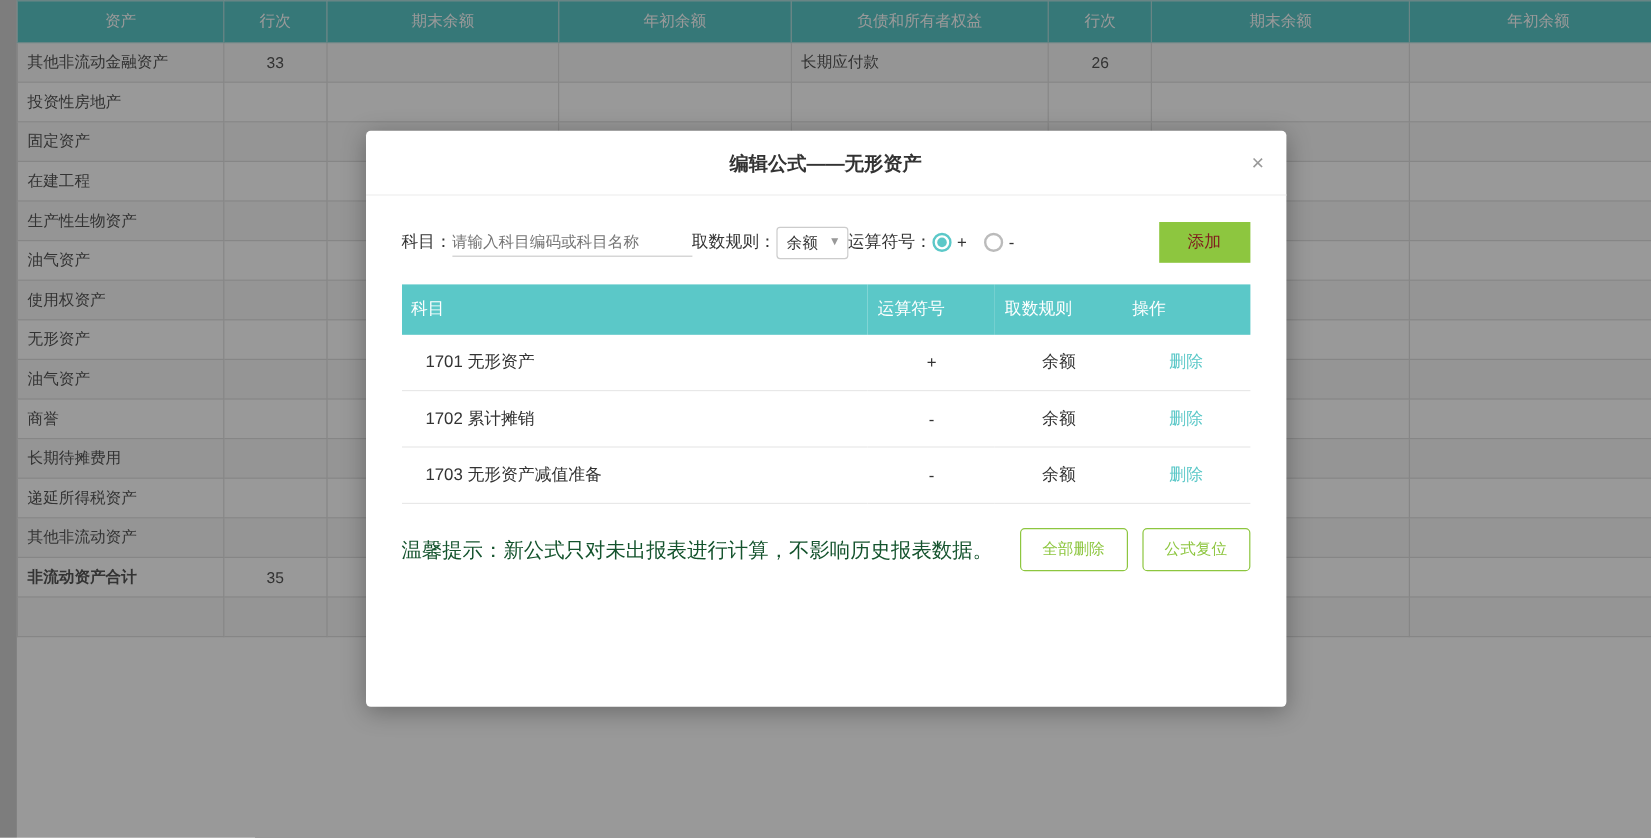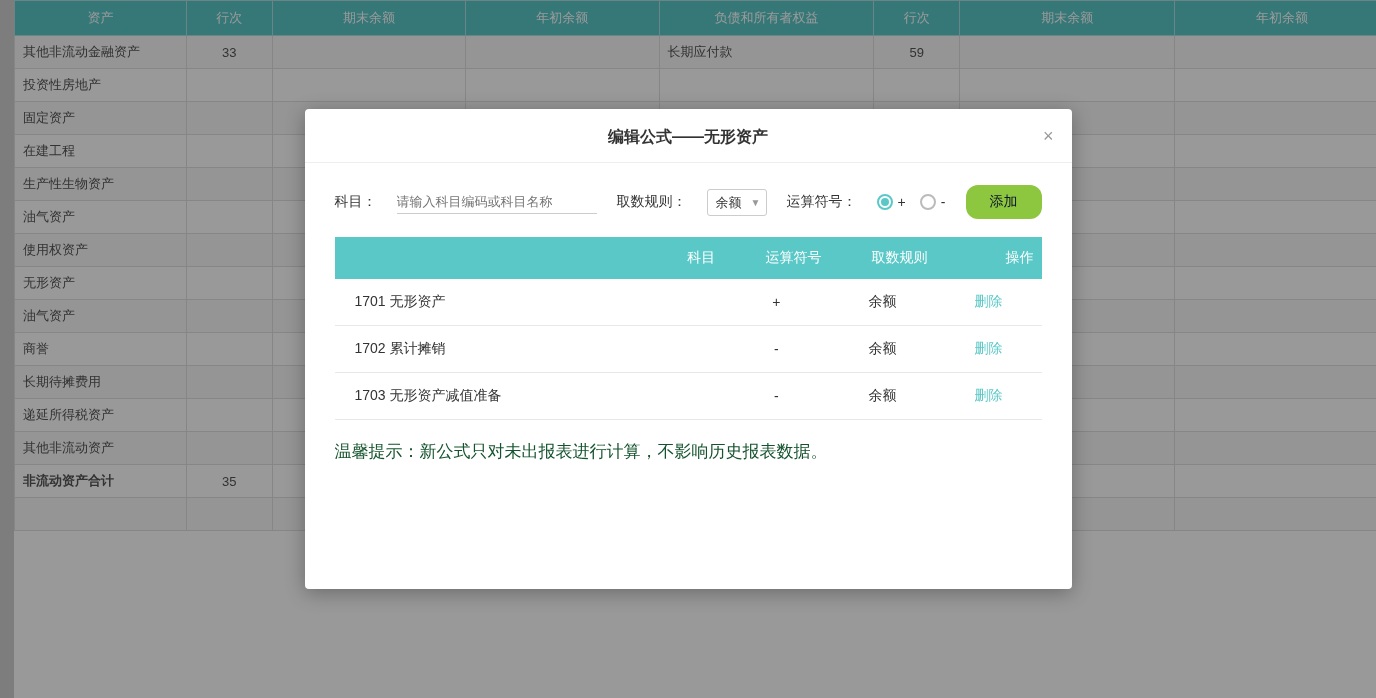--- a/index.html
+++ b/index.html
@@ -106,21 +106,20 @@
       color: #999;
       cursor: pointer;
       line-height: 1;
     }
 
     
     .form-row {
       display: flex;
       align-items: center;
       padding: 22px 30px 18px;
-      gap: 20px;
     }
 
     .form-label {
       color: #333;
       white-space: nowrap;
       font-size: 14px;
     }
 
     .form-input {
       border: none;
@@ -201,23 +200,23 @@
       border-color: #bbb;
     }
 
     .radio-label {
       font-size: 14px;
       color: #333;
     }
 
     .add-btn {
       background: #8dc63f;
-      color: #0f172a;
+      color: #7f1d1d;
       border: none;
-      border-radius: 12px;
+      border-radius: 0;
       padding: 8px 24px;
       font-size: 14px;
       cursor: pointer;
       margin-left: auto;
       white-space: nowrap;
     }
 
     
     .data-table-wrap {
       padding: 0 30px;
@@ -225,21 +224,21 @@
 
     .data-table {
       width: 100%;
       border-collapse: collapse;
       font-size: 14px;
     }
 
     .data-table thead th {
       background: #5bc8c8;
       color: #fff;
-      text-align: right;
+      text-align: left;
       padding: 12px 8px;
       font-weight: normal;
       border: none;
     }
 
     .data-table tbody td {
       text-align: center;
       padding: 14px 8px;
       border-bottom: 1px solid #e8e8e8;
       color: #333;
@@ -302,21 +301,21 @@
         <th style="width:200px">年初余额</th>
       </tr>
     </thead>
     <tbody>
       <tr>
         <td class="left-label">其他非流动金融资产</td>
         <td>33</td>
         <td></td>
         <td></td>
         <td class="left-label">长期应付款</td>
-        <td>59</td>
+        <td>26</td>
         <td></td>
         <td></td>
       </tr>
       <tr>
         <td class="left-label">投资性房地产</td>
         <td></td>
         <td></td>
         <td></td>
         <td></td>
         <td></td>
@@ -524,16 +523,20 @@
     <td>-</td>
     <td>余额</td>
     <td><a href="#" class="delete-link">删除</a></td>
   </tr>
           </tbody>
       </table>
     </div>
 
     <div class="modal-footer">
       <span class="tip-text">温馨提示：新公式只对未出报表进行计算，不影响历史报表数据。</span>
+      <div class="footer-btns">
+        <button class="outline-btn">全部删除</button>
+        <button class="outline-btn">公式复位</button>
+      </div>
     </div>
 
   </div>
 </div>
 
 </body></html>

